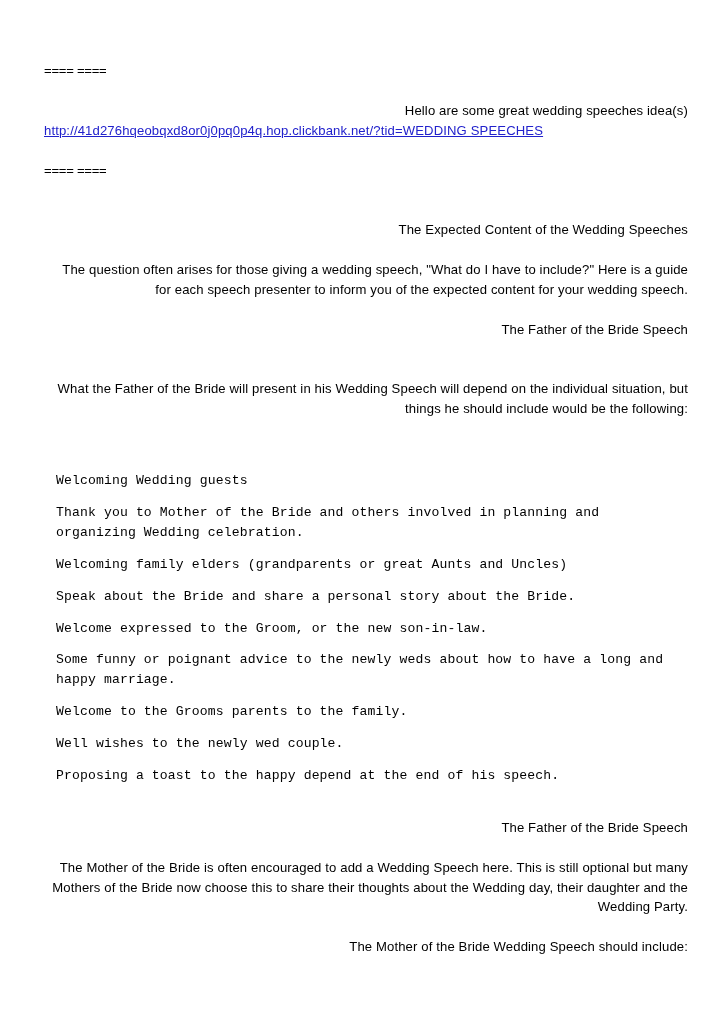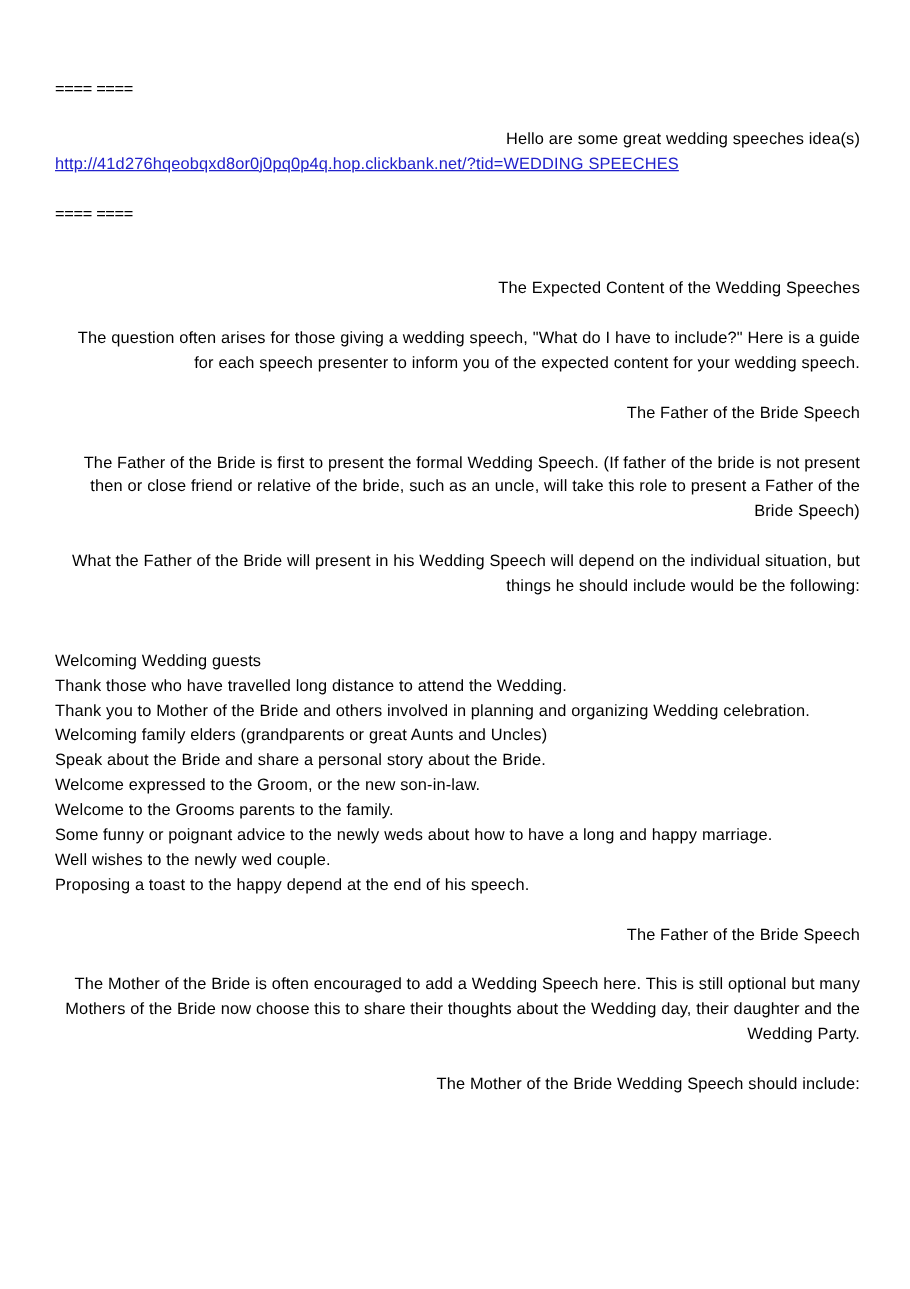--- a/index.html
+++ b/index.html
@@ -44,21 +44,22 @@
     white-space: pre;
   }
   .link {
     color: #2121cc;
     text-decoration: underline;
     word-break: break-all;
     cursor: pointer;
   }
   .line {
     display: block;
-    margin: 0;
+    margin: 12px;
+    font-family: Liberation Mono, monospace;
   }
   .para {
     display: block;
     margin: 0;
     text-align: right;
   }
 </style>
 </head>
 <body>
 
@@ -83,37 +84,35 @@
     <div class="gap-1"></div>
 
     <div class="block para">The question often arises for those giving a wedding speech, "What do I have to include?" Here is a guide for each speech presenter to inform you of the expected content for your wedding speech.</div>
 
     <div class="gap-1"></div>
 
     <div class="block para">The Father of the Bride Speech</div>
 
     <div class="gap-1"></div>
 
-    <div class="block para">The Father of the Bride is first to present the formal Wedding Speech. (If father of the bride is not present then or close friend or relative of the bride, such as an uncle, will take this role to present a Father of the Bride Speech)</div>
 
     <div class="gap-1"></div>
 
     <div class="block para">What the Father of the Bride will present in his Wedding Speech will depend on the individual situation, but things he should include would be the following:</div>
 
     <div class="gap-2"></div>
 
     <div class="block">
       <span class="line">Welcoming Wedding guests</span>
-      <span class="line">Thank those who have travelled long distance to attend the Wedding.</span>
       <span class="line">Thank you to Mother of the Bride and others involved in planning and organizing Wedding celebration.</span>
       <span class="line">Welcoming family elders (grandparents or great Aunts and Uncles)</span>
       <span class="line">Speak about the Bride and share a personal story about the Bride.</span>
       <span class="line">Welcome expressed to the Groom, or the new son-in-law.</span>
+      <span class="line">Some funny or poignant advice to the newly weds about how to have a long and happy marriage.</span>
       <span class="line">Welcome to the Grooms parents to the family.</span>
-      <span class="line">Some funny or poignant advice to the newly weds about how to have a long and happy marriage.</span>
       <span class="line">Well wishes to the newly wed couple.</span>
       <span class="line">Proposing a toast to the happy depend at the end of his speech.</span>
     </div>
 
     <div class="gap-1"></div>
 
     <div class="block para">The Father of the Bride Speech</div>
 
     <div class="gap-1"></div>
 

